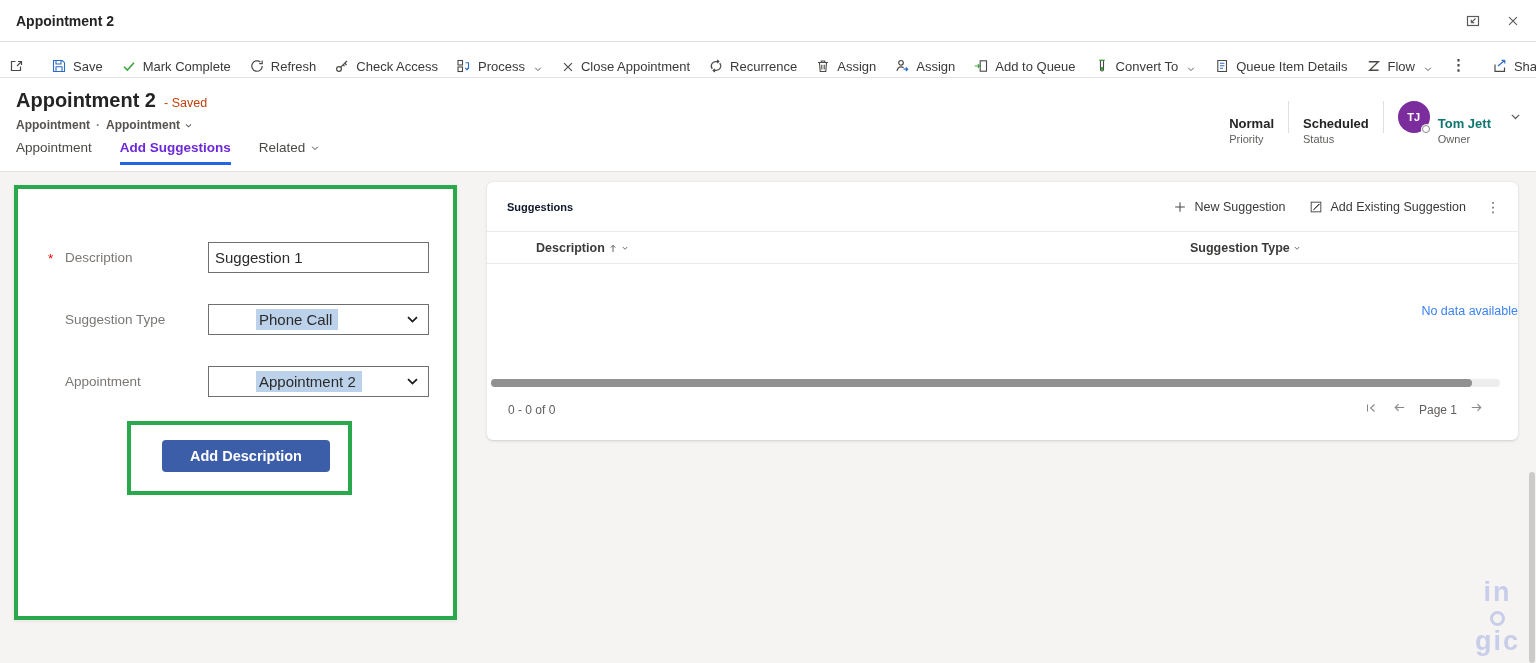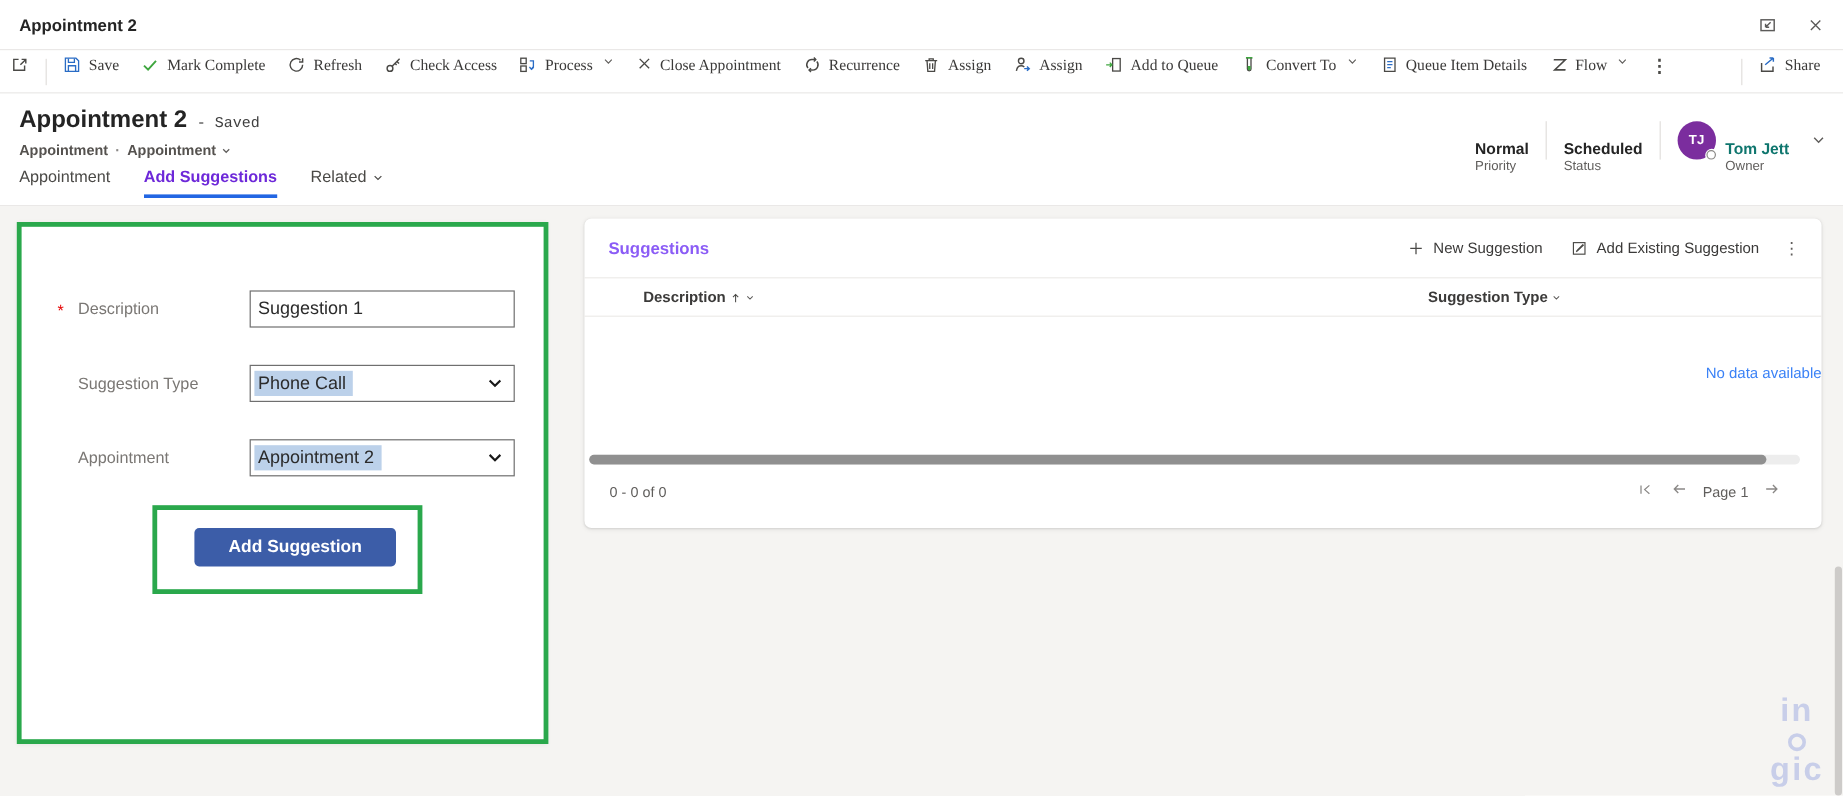--- a/index.html
+++ b/index.html
@@ -12,35 +12,35 @@
   .titlebar-title { position:absolute; left:16px; top:0; line-height:42px;
     font-size:14px; font-weight:bold; color:#242424; }
   .titlebar-actions { position:absolute; right:10px; top:0; height:42px;
     display:flex; align-items:center; gap:14px; }
   .tb-iconbtn { width:26px; height:26px; display:flex; align-items:center;
     justify-content:center; background:none; border:none; cursor:pointer; color:#5c5b5a; }
 
   
   .commandbar { position:absolute; left:0; top:42px; width:1536px; height:36px;
     background:#fff; border-bottom:1px solid #e5e3e1; display:flex; align-items:center; }
-  .cmd-btn { display:flex; align-items:flex-start; gap:6px; height:28px; padding:0 9px;
-    background:none; border:none; font-family:Liberation Serif, serif; font-size:13px; color:#3b3a39;
+  .cmd-btn { display:flex; align-items:flex-end; gap:6px; height:28px; padding:0 9px;
+    background:none; border:none; font-family:Liberation Sans, sans-serif; font-size:13px; color:#3b3a39;
     cursor:pointer; white-space:nowrap; }
   .cmd-btn svg { flex:none; }
   .cmd-divider { width:1px; height:22px; background:#e1dfdd; margin:0 4px; }
   .cmd-spacer { flex:1; }
   .chev-sm { margin-left:2px; color:#605e5c; }
 
   
   .recheader { position:absolute; left:0; top:78px; width:1536px; height:94px;
     background:#fff; border-bottom:1px solid #e5e3e1; }
   .rec-title-row { position:absolute; left:16px; top:11px; display:flex;
     align-items:baseline; gap:8px; }
   .rec-title { font-size:20px; font-weight:bold; color:#242424; }
-  .rec-saved { font-size:12.5px; color:#404040;font-family:Liberation Mono, monospace; }
+  .rec-saved { font-size:12.5px; color:#c2410c; }
   .rec-subtitle { position:absolute; left:16px; top:40px; font-size:12px;
     font-weight:bold; color:#55524f; display:flex; align-items:center; gap:6px; }
   .rec-subtitle .dot { color:#8a8886; }
   .formselector { display:flex; align-items:center; gap:4px; cursor:pointer; }
 
   .headerfields { position:absolute; right:14px; top:10px; display:flex;
     align-items:center; gap:14px; }
   .hf-item { text-align:left;margin-top:28px; }
   .hf-value { font-size:13px; font-weight:bold; color:#242424; }
   .hf-label { font-size:11px; color:#605e5c; margin-top:2px; }
@@ -75,35 +75,35 @@
   .field-label { position:absolute; left:47px; top:0; line-height:31px;
     font-size:13.5px; color:#7a7774; }
   .req-star { position:absolute; left:30px; top:1px; line-height:31px;
     font-size:13.5px; color:#e50000; }
   .field-input { position:absolute; left:190px; top:0; width:221px; height:31px;
     border:1px solid #6f6f6f; font-family:inherit; font-size:15px; color:#2b2b2b;
     padding:0 6px; background:#fff; }
   .field-select { position:absolute; left:190px; top:0; width:221px; height:31px;
     border:1px solid #6f6f6f; background:#fff; cursor:pointer;
     display:flex; align-items:center; padding:0 8px 0 3px; }
-  .sel-text { font-size:15px; color:#2b2b2b; background:#bcd1ea; padding:2px 6px 2px 3px; }
+  .sel-text { font-size:15px; color:#2b2b2b; background:#bcd1ea; padding:2px 6px 2px 3px;margin-left:44px; }
   .sel-chev { margin-left:auto; color:#1a1a1a; display:flex; }
 
   .btn-annot { position:absolute; left:109px; top:232px; width:225px; height:74px;
     border:4px solid #2aa84c; }
   .add-suggestion-btn { position:absolute; left:31px; top:15px; width:168px; height:32px;
     background:#3c5da8; color:#fff; border:none; border-radius:4px;
     font-family:inherit; font-size:14.5px; font-weight:bold; cursor:pointer; }
 
   
   .grid-card { position:absolute; left:487px; top:10px; width:1031px; height:258px;
     background:#fff; border-radius:6px; box-shadow:0 0.6px 1.8px rgba(0,0,0,.1), 0 1px 4px rgba(0,0,0,.06); }
   .grid-head { position:absolute; left:0; top:0; width:100%; height:50px;
     border-bottom:1px solid #edebe9; display:flex; align-items:center; padding:0 12px 0 20px; }
-  .grid-title { font-size:14px; font-weight:bold; color:#8b5cf6; }
+  .grid-title { font-size:11px; font-weight:bold; color:#0f172a; }
   .grid-actions { margin-left:auto; display:flex; align-items:center; gap:4px; }
   .grid-actbtn { display:flex; align-items:center; gap:7px; height:28px; padding:0 10px;
     background:none; border:none; font-family:inherit; font-size:12.5px; color:#3b3a39; cursor:pointer; }
   .grid-more { width:26px; height:26px; background:none; border:none; cursor:pointer;
     color:#605e5c; font-size:14px; line-height:1; }
   .grid-cols { position:absolute; left:0; top:50px; width:100%; height:32px;
     border-bottom:1px solid #edebe9; }
   .col-h { position:absolute; top:0; line-height:32px; font-size:12.5px; font-weight:bold;
     color:#3b3a39; display:flex; align-items:center; gap:3px; cursor:pointer; }
   .col-desc { left:49px; } .col-type { left:703px; }
@@ -370,21 +370,21 @@
         <span class="sel-text">Appointment 2</span>
         <span class="sel-chev">
           <svg width="15" height="13" viewBox="0 0 16 16" fill="none" stroke="currentColor" stroke-width="2.2">
               <path d="M2.5 5l5.5 5.5L13.5 5"></path>
             </svg>
         </span>
       </div>
     </div>
 
     <div class="btn-annot">
-      <button class="add-suggestion-btn">Add Suggestion</button>
+      <button class="add-suggestion-btn">Add Description</button>
     </div>
   </div>
 
   <div class="grid-card">
     <div class="grid-head">
       <span class="grid-title">Suggestions</span>
       <div class="grid-actions">
         <button class="grid-actbtn">
           <svg width="14" height="14" viewBox="0 0 16 16" fill="none" stroke="#4a4946" stroke-width="1.2">
               <path d="M8 2.5v11M2.5 8h11"></path>

